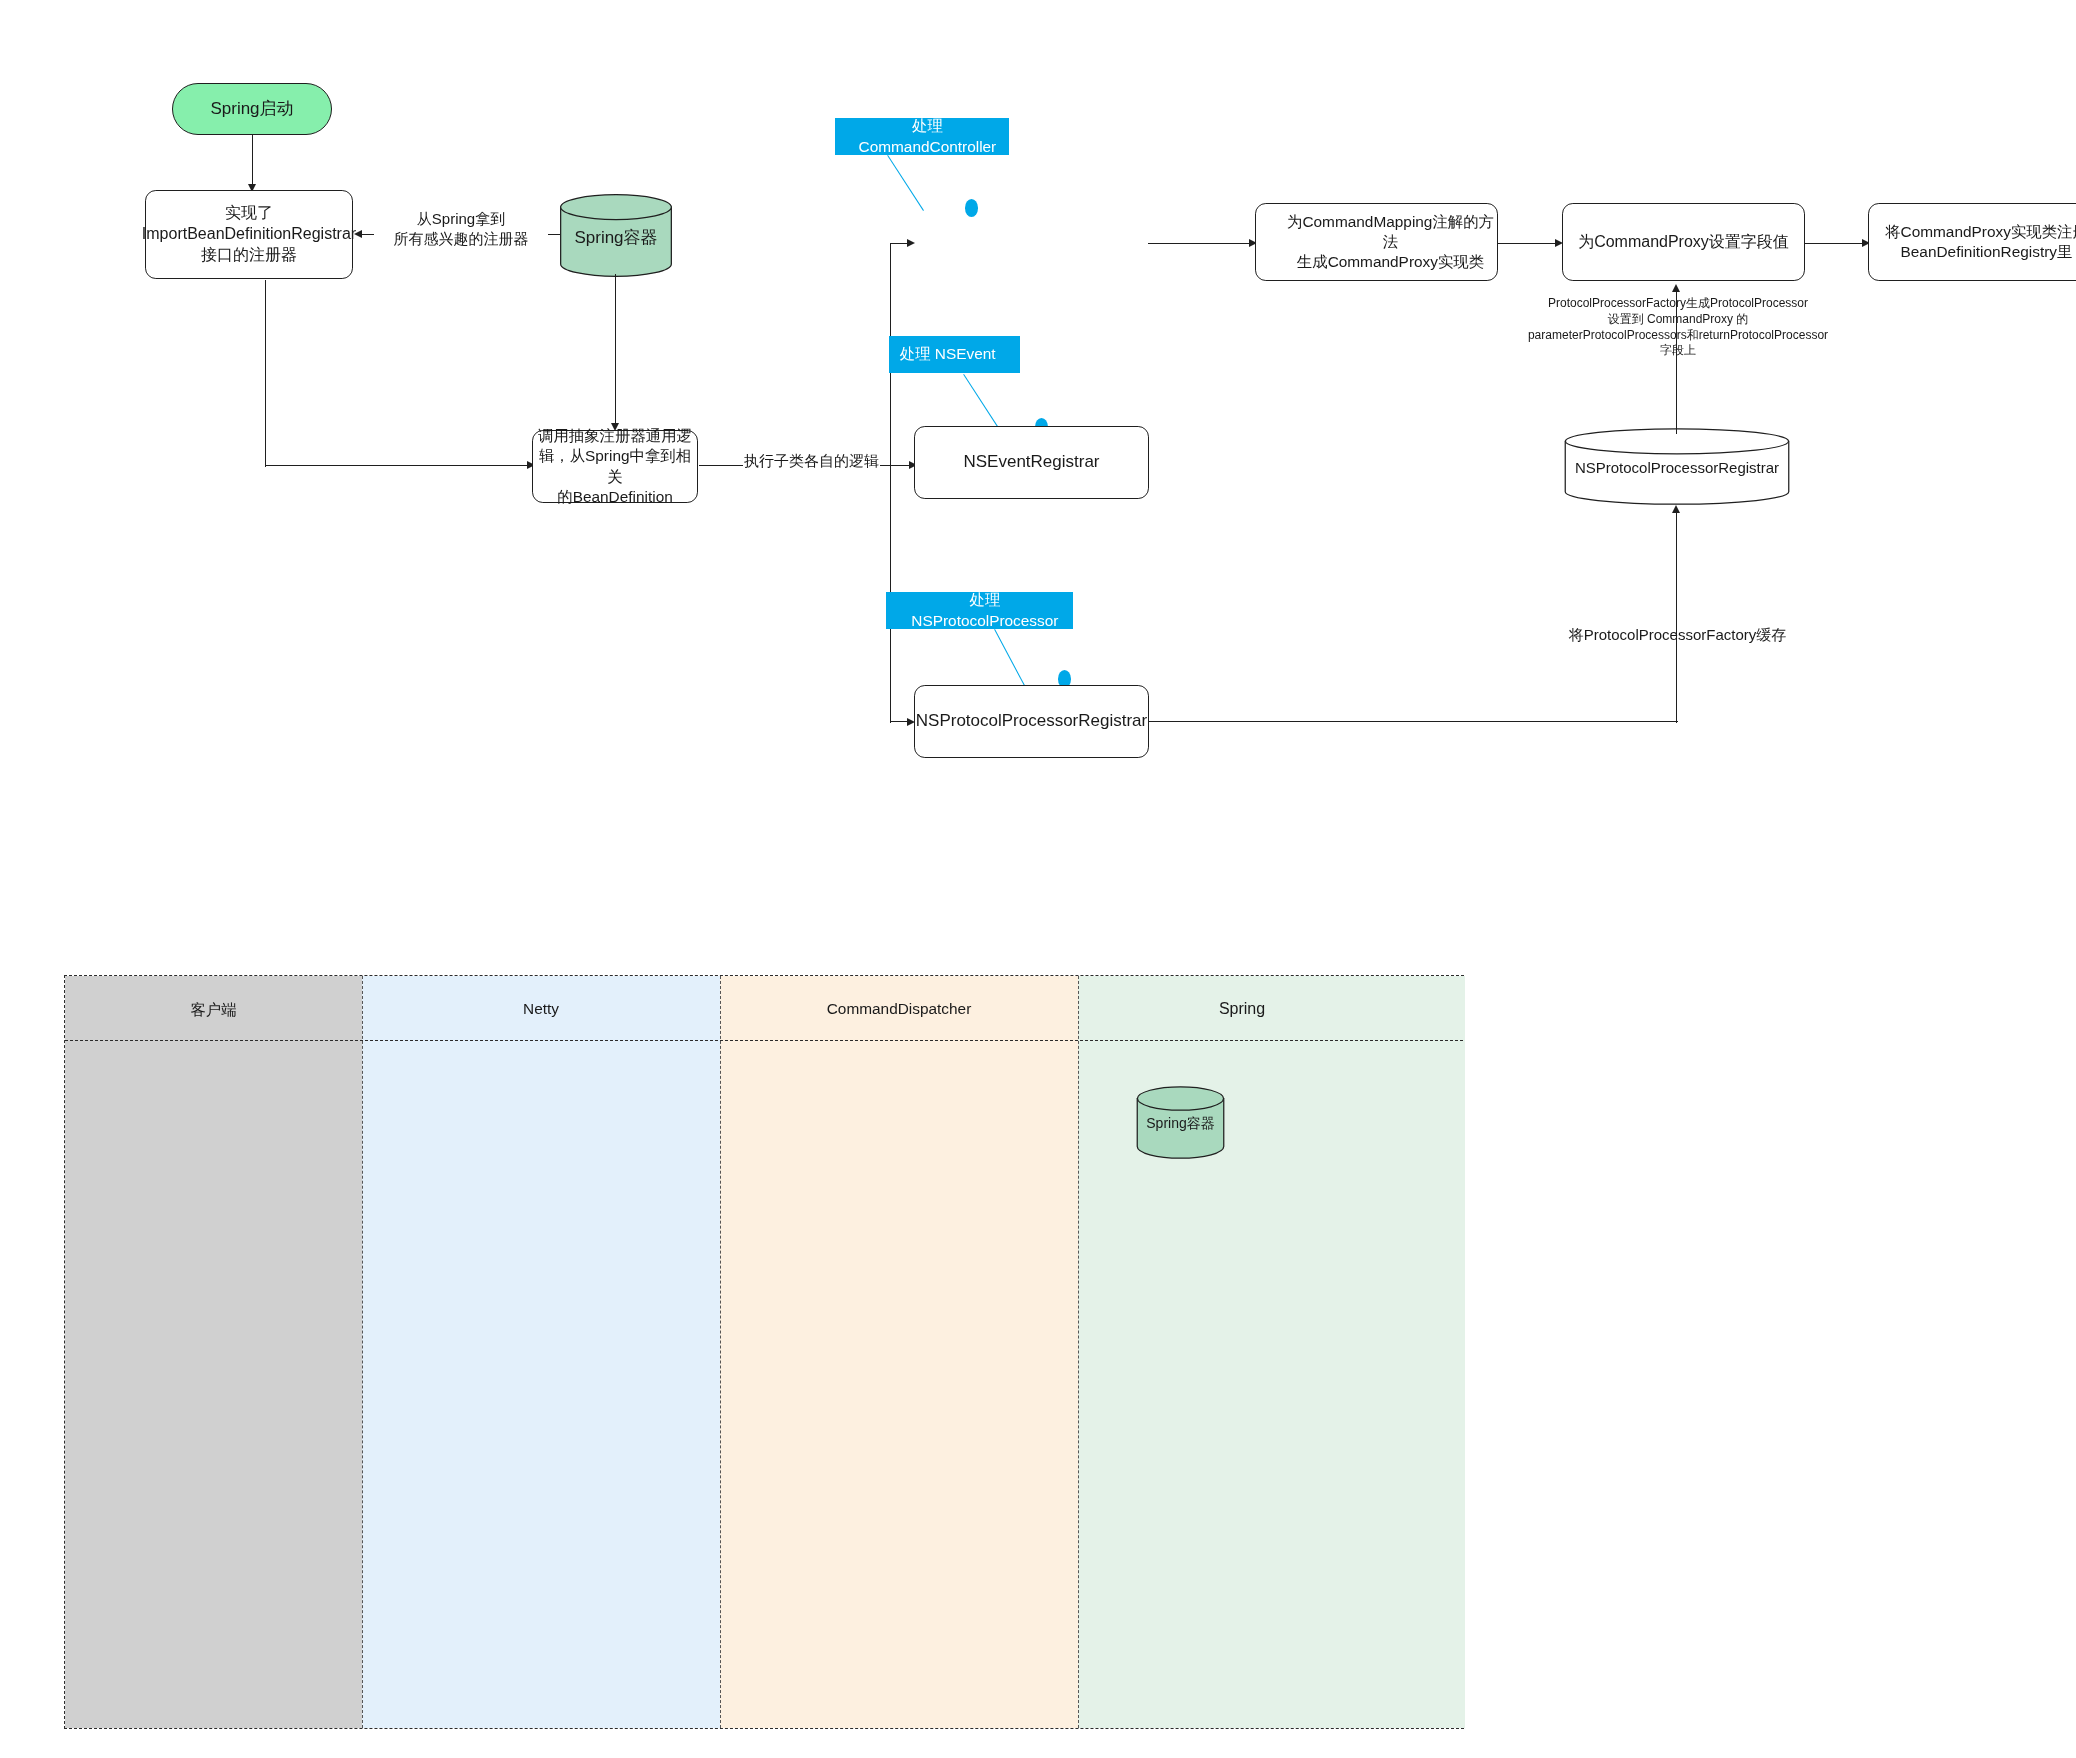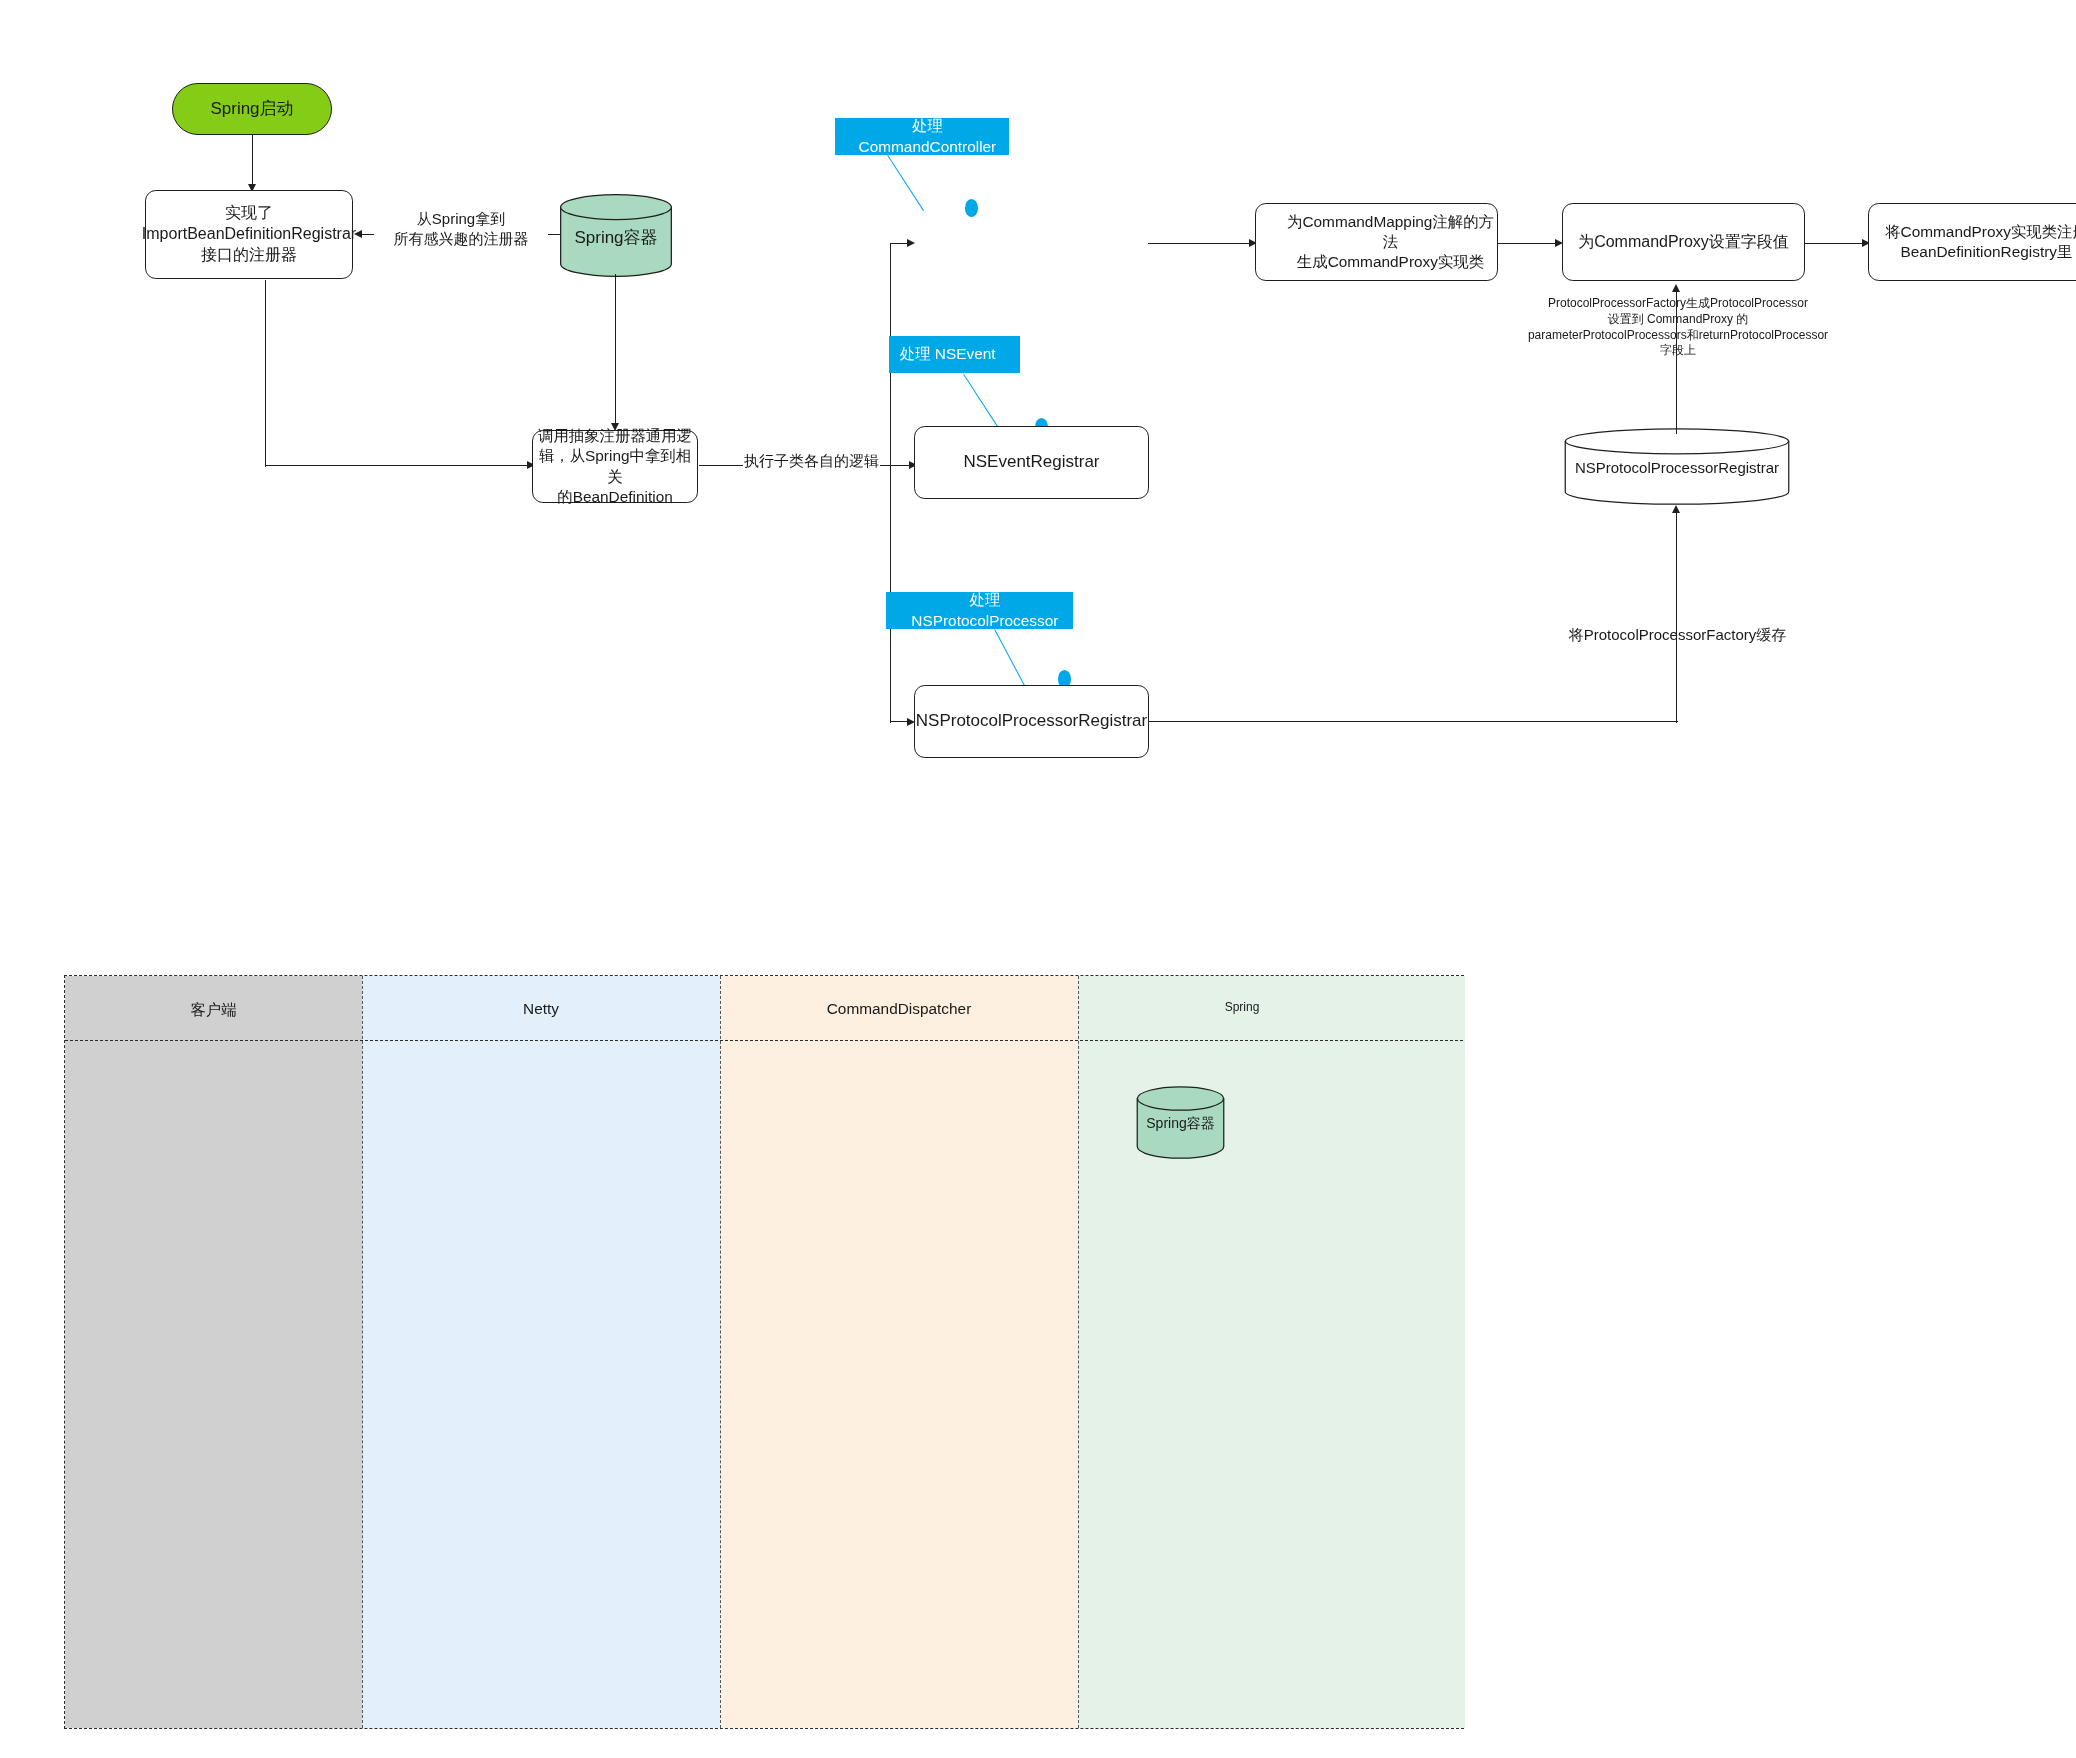--- a/index.html
+++ b/index.html
@@ -27,21 +27,21 @@
     white-space: pre-line;
   }
   .rounded-rect {
     border: 1.2px solid #1f1f1f;
     border-radius: 10.8px;
     background: #ffffff;
   }
   .terminator {
     border: 1.2px solid #1f1f1f;
     border-radius: 415px;
-    background: #84cc16;
+    background: #86efac;
   }
   .tag {
     background: #00A8E8;
     color: #ffffff;
     border: none;
     border-radius: 0;
     justify-content: flex-start;
     padding-left: 10.8px;
   }
   .cyl-wrap { position: absolute; }
@@ -217,21 +217,21 @@
 
     <div class="lane-div" style="left:297px;"></div>
     <div class="lane-div" style="left:655px;"></div>
     <div class="lane-div" style="left:1013px;"></div>
 
     <div class="lane-hdr-div" style="top:64px;"></div>
 
     <div class="lane-title" style="top:24px; left:0px;    width:297px; font-size:15.4px;">客户端</div>
     <div class="lane-title" style="top:24px; left:297px;  width:358px; font-size:15.4px;text-align:center;">Netty</div>
     <div class="lane-title" style="top:24px; left:655px; width:358px; font-size:15.4px;">CommandDispatcher</div>
-    <div class="lane-title" style="top:24px; left:1013px; width:328px; font-size:12px;">Spring</div>
+    <div class="lane-title" style="top:24px; left:1013px; width:328px; font-size:16px;">Spring</div>
 
     <div class="cyl-wrap" style="left:1071px; top:110px; width:89px; height:73px;">
       <svg class="cyl" viewBox="0 0 215 175" preserveAspectRatio="none">
         <path d="M3,30 L3,145 A104,28 0 0 0 212,145 L212,30 Z" fill="#A9D9BE" stroke="#1f1f1f" stroke-width="3"></path>
         <ellipse cx="107.5" cy="30" rx="104" ry="28" fill="#A9D9BE" stroke="#1f1f1f" stroke-width="3"></ellipse>
       </svg>
       <div class="cyl-label" style="top:29px; font-size:14px;">Spring容器</div>
     </div>
 
   </div>

